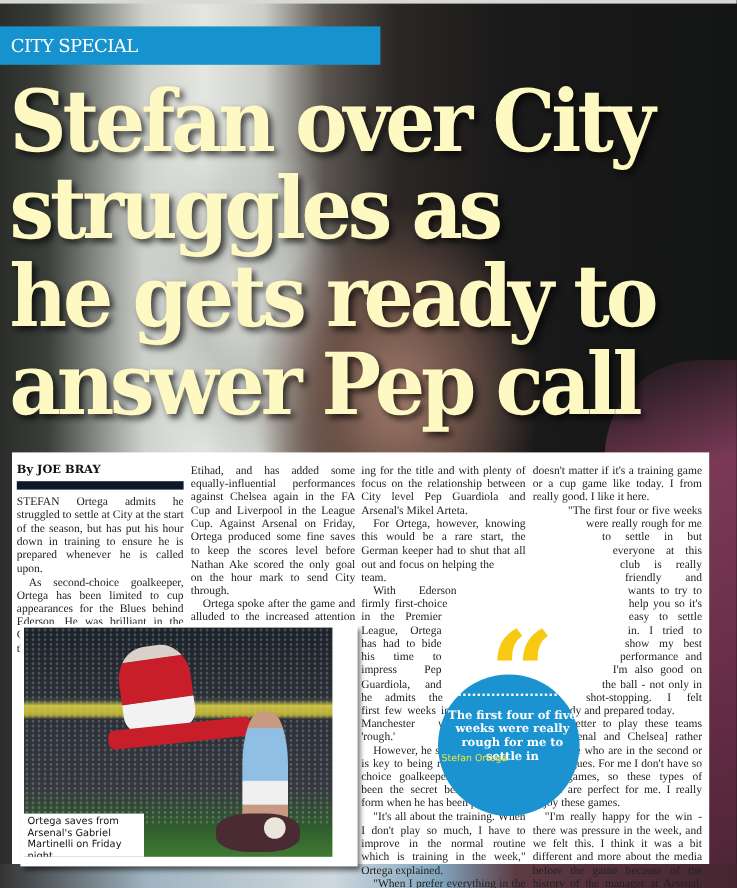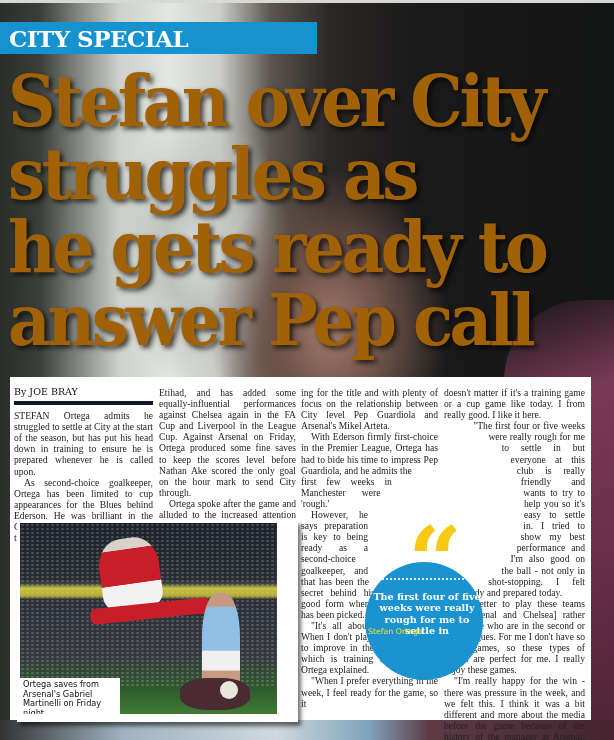--- a/index.html
+++ b/index.html
@@ -29,49 +29,49 @@
   .topstrip {
     position: absolute; left: 0; top: 0; width: 614px; height: 3px; background: #d8d8d4;
   }
   
   .banner {
     position: absolute; left: 0; top: 22px; width: 317px; height: 32px;
     background: #1693cf;
     display: flex; align-items: center; padding-left: 9px;
   }
   .banner span {
-    font-family: "DejaVu Serif", serif; font-weight: bold;
-    font-size: 23px; color: #ffffff; letter-spacing: -0.5px;
+    font-family: "DejaVu Serif", serif; font-weight: normal;
+    font-size: 15px; color: #ffffff; letter-spacing: -0.5px;
   }
   
   .headline {
     position: absolute; left: 8px; top: 62px; width: 600px;
     font-family: "DejaVu Serif", serif; font-weight: 900;
-    color: #a16207;
+    color: #fef9c3;
     font-size: 66px; line-height: 73px; letter-spacing: -3.5px;
     text-shadow: 3px 3px 5px rgba(0,0,0,0.7);
   }
   .headline div { white-space: nowrap; transform: scaleY(1.08); transform-origin: left top; }
   
   .article {
     position: absolute; left: 10px; top: 377px; width: 581px; height: 343px;
     background: #ffffff;
   }
   .col {
     position: absolute; top: 0;
     font-family: "Liberation Serif", serif;
     font-size: 9.6px; line-height: 11.1px; color: #222;
     text-align: justify;
   }
   .col p { margin: 0; text-indent: 10px; }
   .col p.first { text-indent: 0; }
   .byline {
-    font-family: "DejaVu Serif", serif; font-weight: normal; font-size: 9.5px;
+    font-family: "DejaVu Serif", serif; font-weight: bold; font-size: 9.5px;
     color: #111; padding-top: 9px; padding-bottom: 4px;
-    border-bottom: 4px solid #0f172a; margin-bottom: 5px;
+    border-bottom: 7px solid #0f172a; margin-bottom: 5px;
   }
   .c1 { left: 4px; width: 139px; top: 0; }
   .c2 { left: 149px; width: 137px; top: 10px; }
   .c3 { left: 291px; width: 137px; top: 10px; }
   .c4 { left: 434px; width: 141px; top: 10px; }
   
   .photo {
     position: absolute; left: 17px; top: 520px; width: 281px; height: 202px;
     background: #fff; padding: 3px 21px 8px 3px;
     box-shadow: 3px 4px 4px rgba(0,0,0,0.55);
@@ -154,30 +154,31 @@
 <div class="headline">
   <div>Stefan over City</div>
   <div>struggles as</div>
   <div>he gets ready to</div>
   <div>answer Pep call</div>
 </div>
 
 <div class="article">
   <div class="col c1">
     <div class="byline">By JOE BRAY</div>
-    <p class="first">STEFAN Ortega admits he struggled to settle at City at the start of the season, but has put his head down in training to ensure he is prepared whenever he is called upon.</p>
+    <p class="first">STEFAN Ortega admits he struggled to settle at City at the start of the season, but has put his hour down in training to ensure he is prepared whenever he is called upon.</p>
     <p>As second-choice goalkeeper, Ortega has been limited to cup appearances for the Blues behind Ederson. He was brilliant in the Carabao Cup win over Chelsea at the</p>
   </div>
   <div class="col c2">
     <p class="first">Etihad, and has added some equally-influential performances against Chelsea again in the FA Cup and Liverpool in the League Cup. Against Arsenal on Friday, Ortega produced some fine saves to keep the scores level before Nathan Ake scored the only goal on the hour mark to send City through.</p>
     <p>Ortega spoke after the game and alluded to the increased attention on the tie between two sides chas-</p>
   </div>
   <div class="col c3">
       <div class="shape-l"></div>
     <p class="first">ing for the title and with plenty of focus on the relationship between City level Pep Guardiola and Arsenal's Mikel Arteta.</p>
+    <p>For Ortega, however, knowing this would be a rare start, the German keeper had to shut that all out and focus on helping the team.</p>
     <p>With Ederson firmly first-choice in the Premier League, Ortega has had to bide his time to impress Pep Guardiola, and he admits the first few weeks in Manchester were 'rough.'</p>
     <p style="padding-right:0">However, he says preparation is key to being ready as a second-choice goalkeeper, and that has been the secret behind his good form when he has been picked.</p>
     <p>"It's all about the training. When I don't play so much, I have to improve in the normal routine which is training in the week," Ortega explained.</p>
     <p>"When I prefer everything in the week, I feel ready for the game, so it</p>
   </div>
   <div class="col c4">
       <div class="shape-r"></div>
     <p class="first">doesn't matter if it's a training game or a cup game like today. I from really good. I like it here.</p>
     <p>"The first four or five weeks were really rough for me to settle in but everyone at this club is really friendly and wants to try to help you so it's easy to settle in. I tried to show my best performance and I'm also good on the ball - not only in shot-stopping. I felt ready and prepared today.</p>
     <p>"It's better to play these teams [like Arsenal and Chelsea] rather than those who are in the second or third leagues. For me I don't have so many games, so these types of games are perfect for me. I really enjoy these games.</p>

